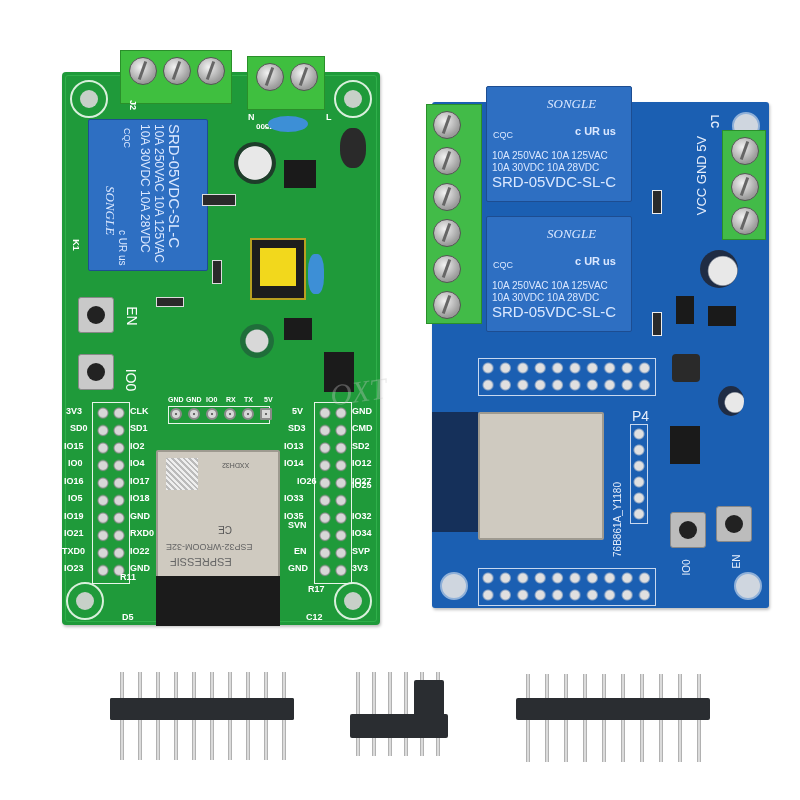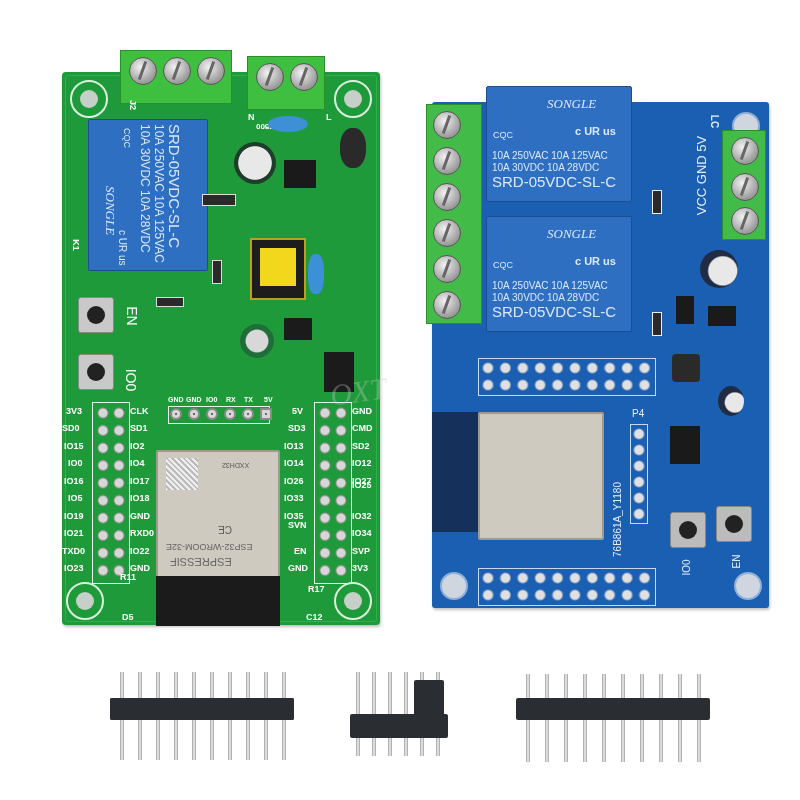--- a/index.html
+++ b/index.html
@@ -23,21 +23,21 @@
   .pin::after{content:"";position:absolute;left:3px;top:3px;width:2px;height:2px;border-radius:50%;background:#444;}
   .module{position:absolute;background:#cfcac0;border:2px solid #9e9a90;border-radius:2px;}
   .antenna{position:absolute;background:#1b1b1b;}
   .btn{position:absolute;width:34px;height:34px;background:#c9c9c9;border:1px solid #888;border-radius:3px;}
   .btn::after{content:"";position:absolute;left:8px;top:8px;width:18px;height:18px;border-radius:50%;background:#222;}
   .cap{position:absolute;border-radius:50%;}
   .smd{position:absolute;background:#2a2a2a;border:1px solid #ddd;}
   
   .bboard{left:432px;top:102px;width:337px;height:506px;background:#1b5fb2;border-radius:3px;box-shadow:1px 2px 3px rgba(0,0,0,.25);}
   .bhole{position:absolute;width:24px;height:24px;border-radius:50%;background:#cfd6df;border:2px solid #8fb0d8;}
-  .bsilk{position:absolute;color:#e6eefb;font-size:10px;white-space:nowrap;}
+  .bsilk{position:absolute;color:#e6eefb;font-size:14px;white-space:nowrap;}
   
   .hdr{position:absolute;}
   .hdr .bar{position:absolute;left:0;right:0;top:20px;height:22px;background:#2a2d31;border-radius:2px;}
   .hdr .pn{position:absolute;top:0;width:4px;height:80px;background:linear-gradient(90deg,#9c9c9c,#f0f0f0,#9c9c9c);}
   .jumper{position:absolute;background:#2a2d31;}
   .watermark{position:absolute;font-family:"Liberation Serif",serif;font-style:italic;font-size:30px;color:rgba(200,200,200,.35);transform:rotate(-8deg);}
 </style>
 </head>
 <body>
 
@@ -108,21 +108,21 @@
   <div class="pin" style="left:108px;top:336px"></div>
   <div class="pin" style="left:126px;top:336px"></div>
   <div class="pin" style="left:144px;top:336px"></div>
   <div class="pin" style="left:162px;top:336px"></div>
   <div class="pin" style="left:180px;top:336px"></div>
   <div class="pin" style="left:198px;top:336px;border-radius:1px"></div>
 
   <div class="pinhdr" style="left:30px;top:330px;width:36px;height:180px;"></div>
   <div class="abs" style="left:0;top:334px;">
     <span class="silk" style="left:4px;top:0px">3V3</span>
-    <span class="silk" style="left:0;top:17px">SD0</span>
+    <span class="silk" style="left:8px;top:17px">SD0</span>
     <span class="silk" style="left:2px;top:35px">IO15</span>
     <span class="silk" style="left:6px;top:52px">IO0</span>
     <span class="silk" style="left:2px;top:70px">IO16</span>
     <span class="silk" style="left:6px;top:87px">IO5</span>
     <span class="silk" style="left:2px;top:105px">IO19</span>
     <span class="silk" style="left:2px;top:122px">IO21</span>
     <span class="silk" style="left:0px;top:140px">TXD0</span>
     <span class="silk" style="left:2px;top:157px">IO23</span>
   </div>
   <div class="abs" style="left:68px;top:334px;">
@@ -141,21 +141,21 @@
     radial-gradient(circle at 8px 7px,#d7d7d7 4px,#8a8a8a 5px,transparent 6px) 0 0/16px 17.5px repeat;"></div>
 
   <div class="pinhdr" style="left:252px;top:330px;width:36px;height:180px;"></div>
   <div class="abs" style="left:255px;top:334px;width:32px;height:176px;background:
     radial-gradient(circle at 8px 7px,#d7d7d7 4px,#8a8a8a 5px,transparent 6px) 0 0/16px 17.5px repeat;"></div>
   <div class="abs" style="left:216px;top:334px;">
     <span class="silk" style="left:14px;top:0px">5V</span>
     <span class="silk" style="left:10px;top:17px">SD3</span>
     <span class="silk" style="left:6px;top:35px">IO13</span>
     <span class="silk" style="left:6px;top:52px">IO14</span>
-    <span class="silk" style="left:6px;top:70px">IO26</span>
+    <span class="silk" style="left:19px;top:70px">IO26</span>
     <span class="silk" style="left:6px;top:87px">IO33</span>
     <span class="silk" style="left:6px;top:105px">IO35</span>
     <span class="silk" style="left:10px;top:114px">SVN</span>
     <span class="silk" style="left:16px;top:140px">EN</span>
     <span class="silk" style="left:10px;top:157px">GND</span>
   </div>
   <div class="abs" style="left:290px;top:334px;">
     <span class="silk" style="left:0;top:0px">GND</span>
     <span class="silk" style="left:0;top:17px">CMD</span>
     <span class="silk" style="left:0;top:35px">SD2</span>

